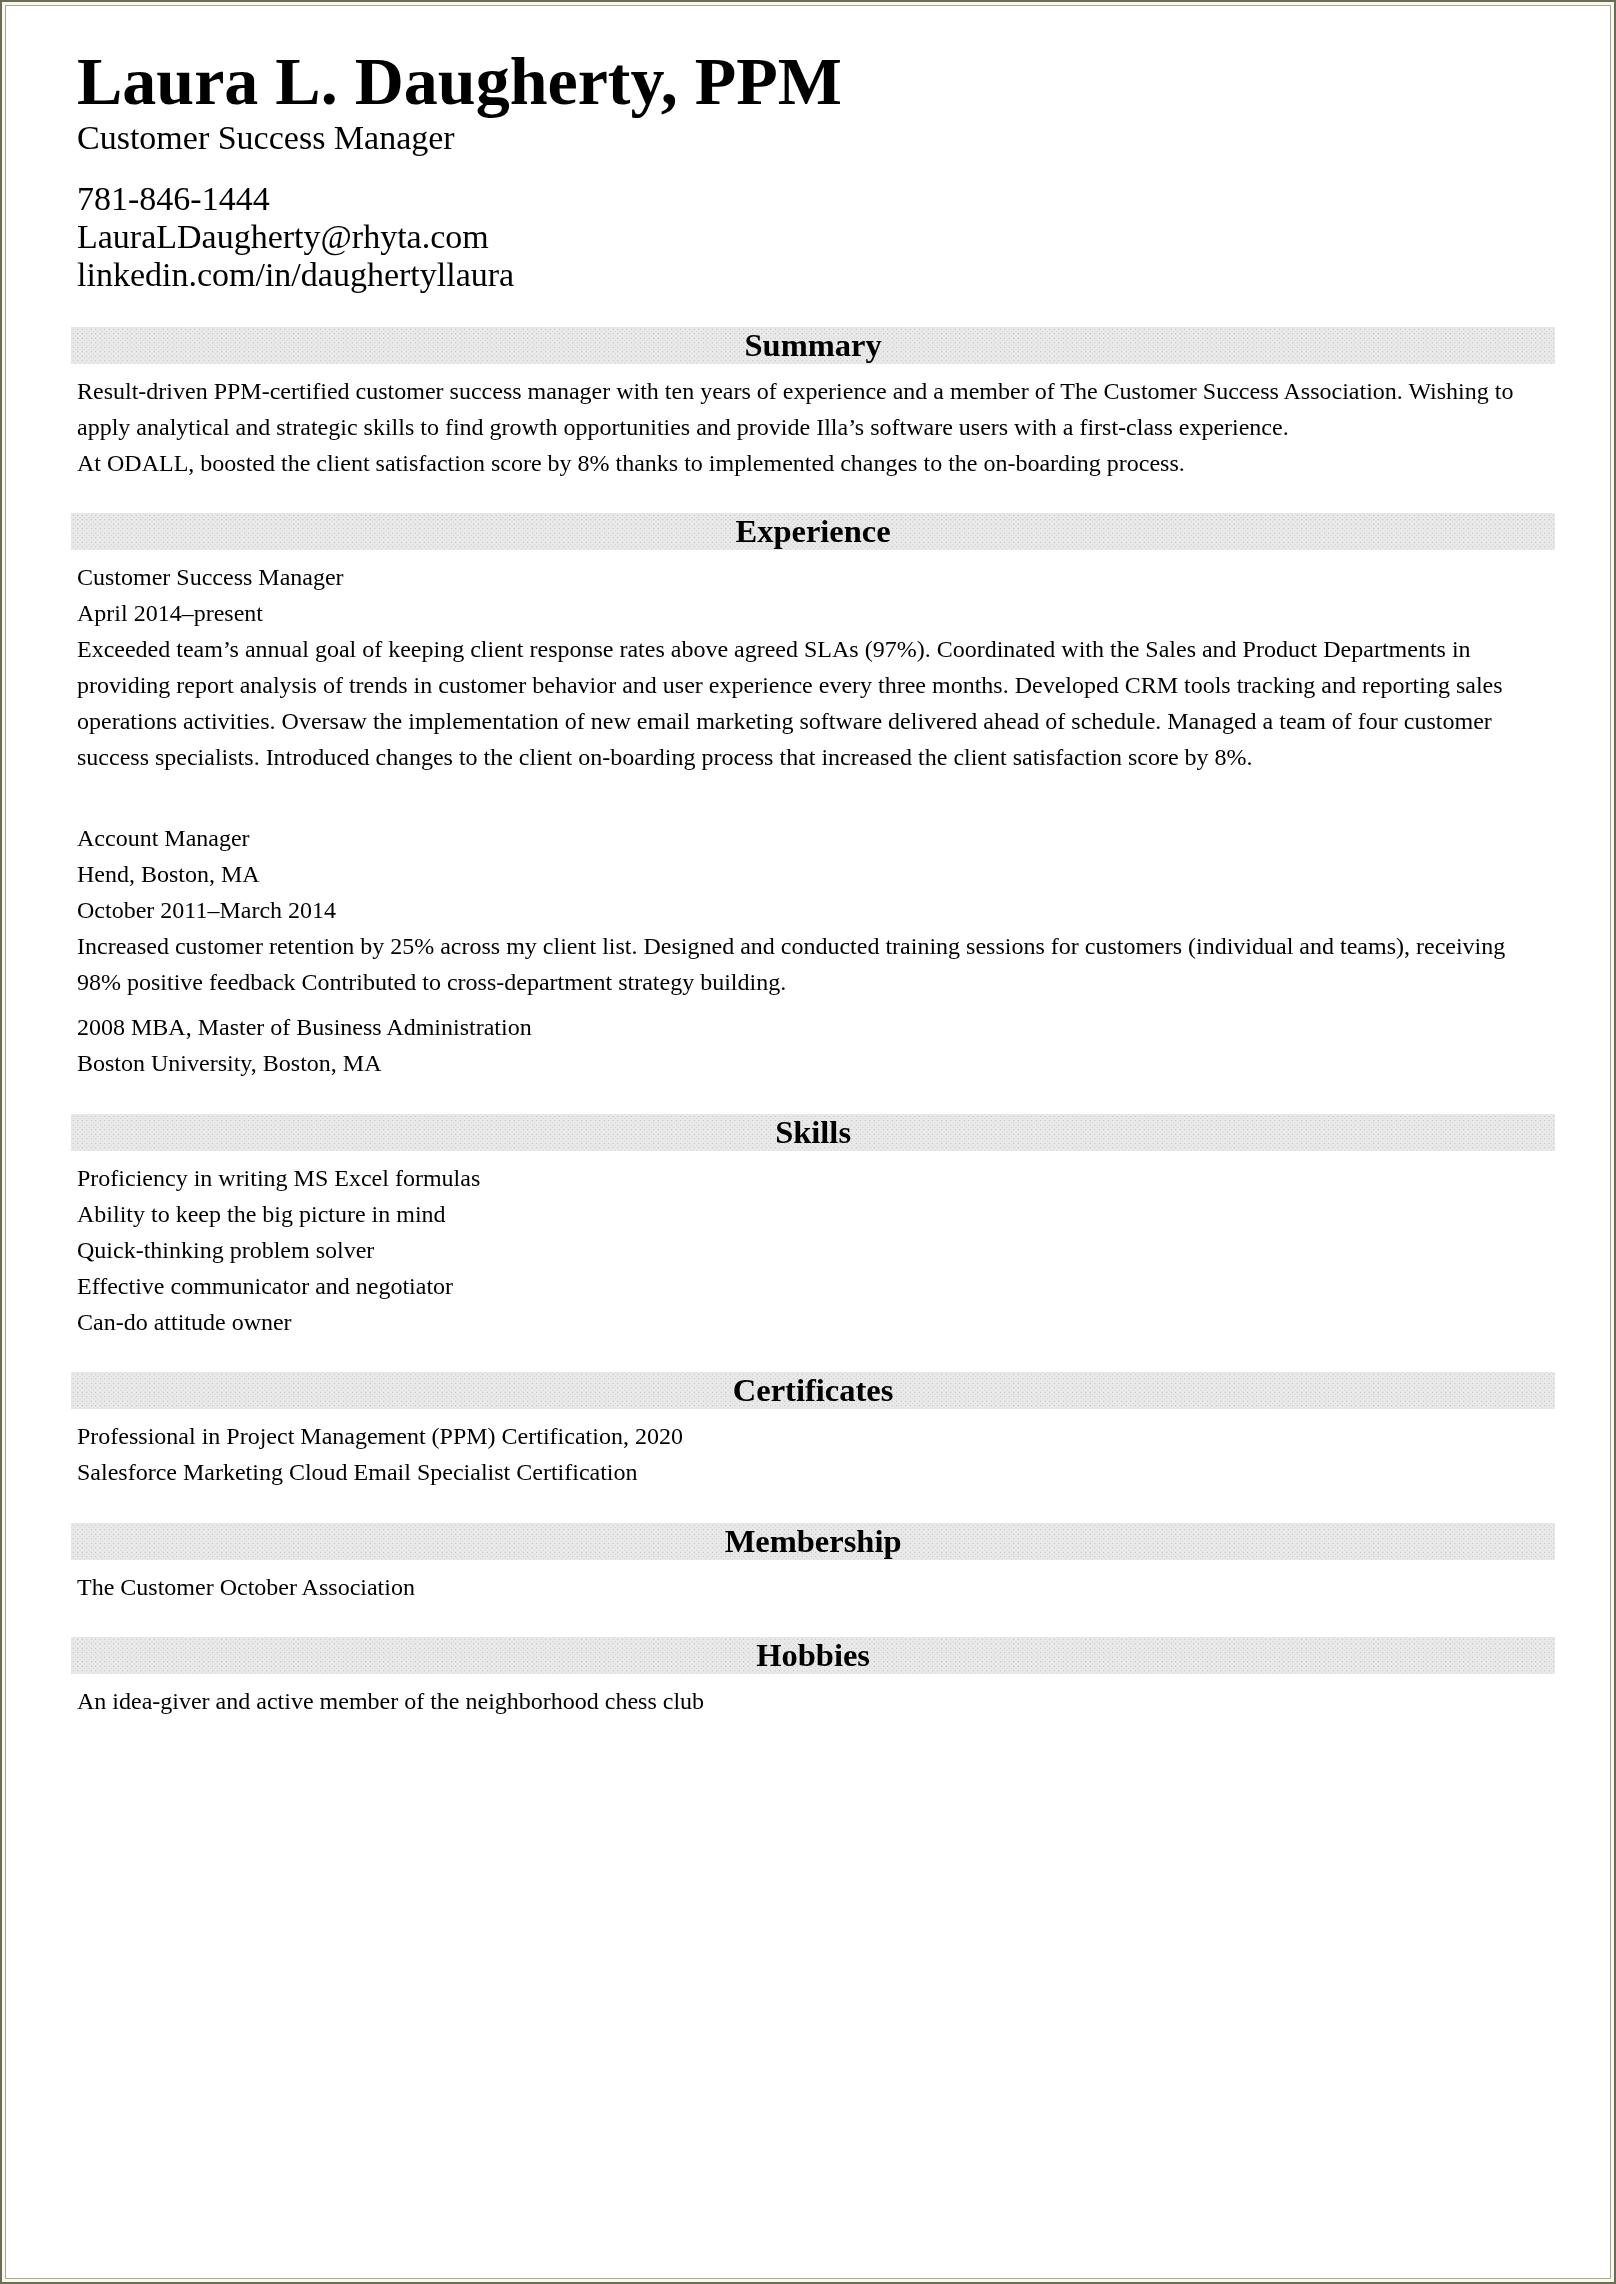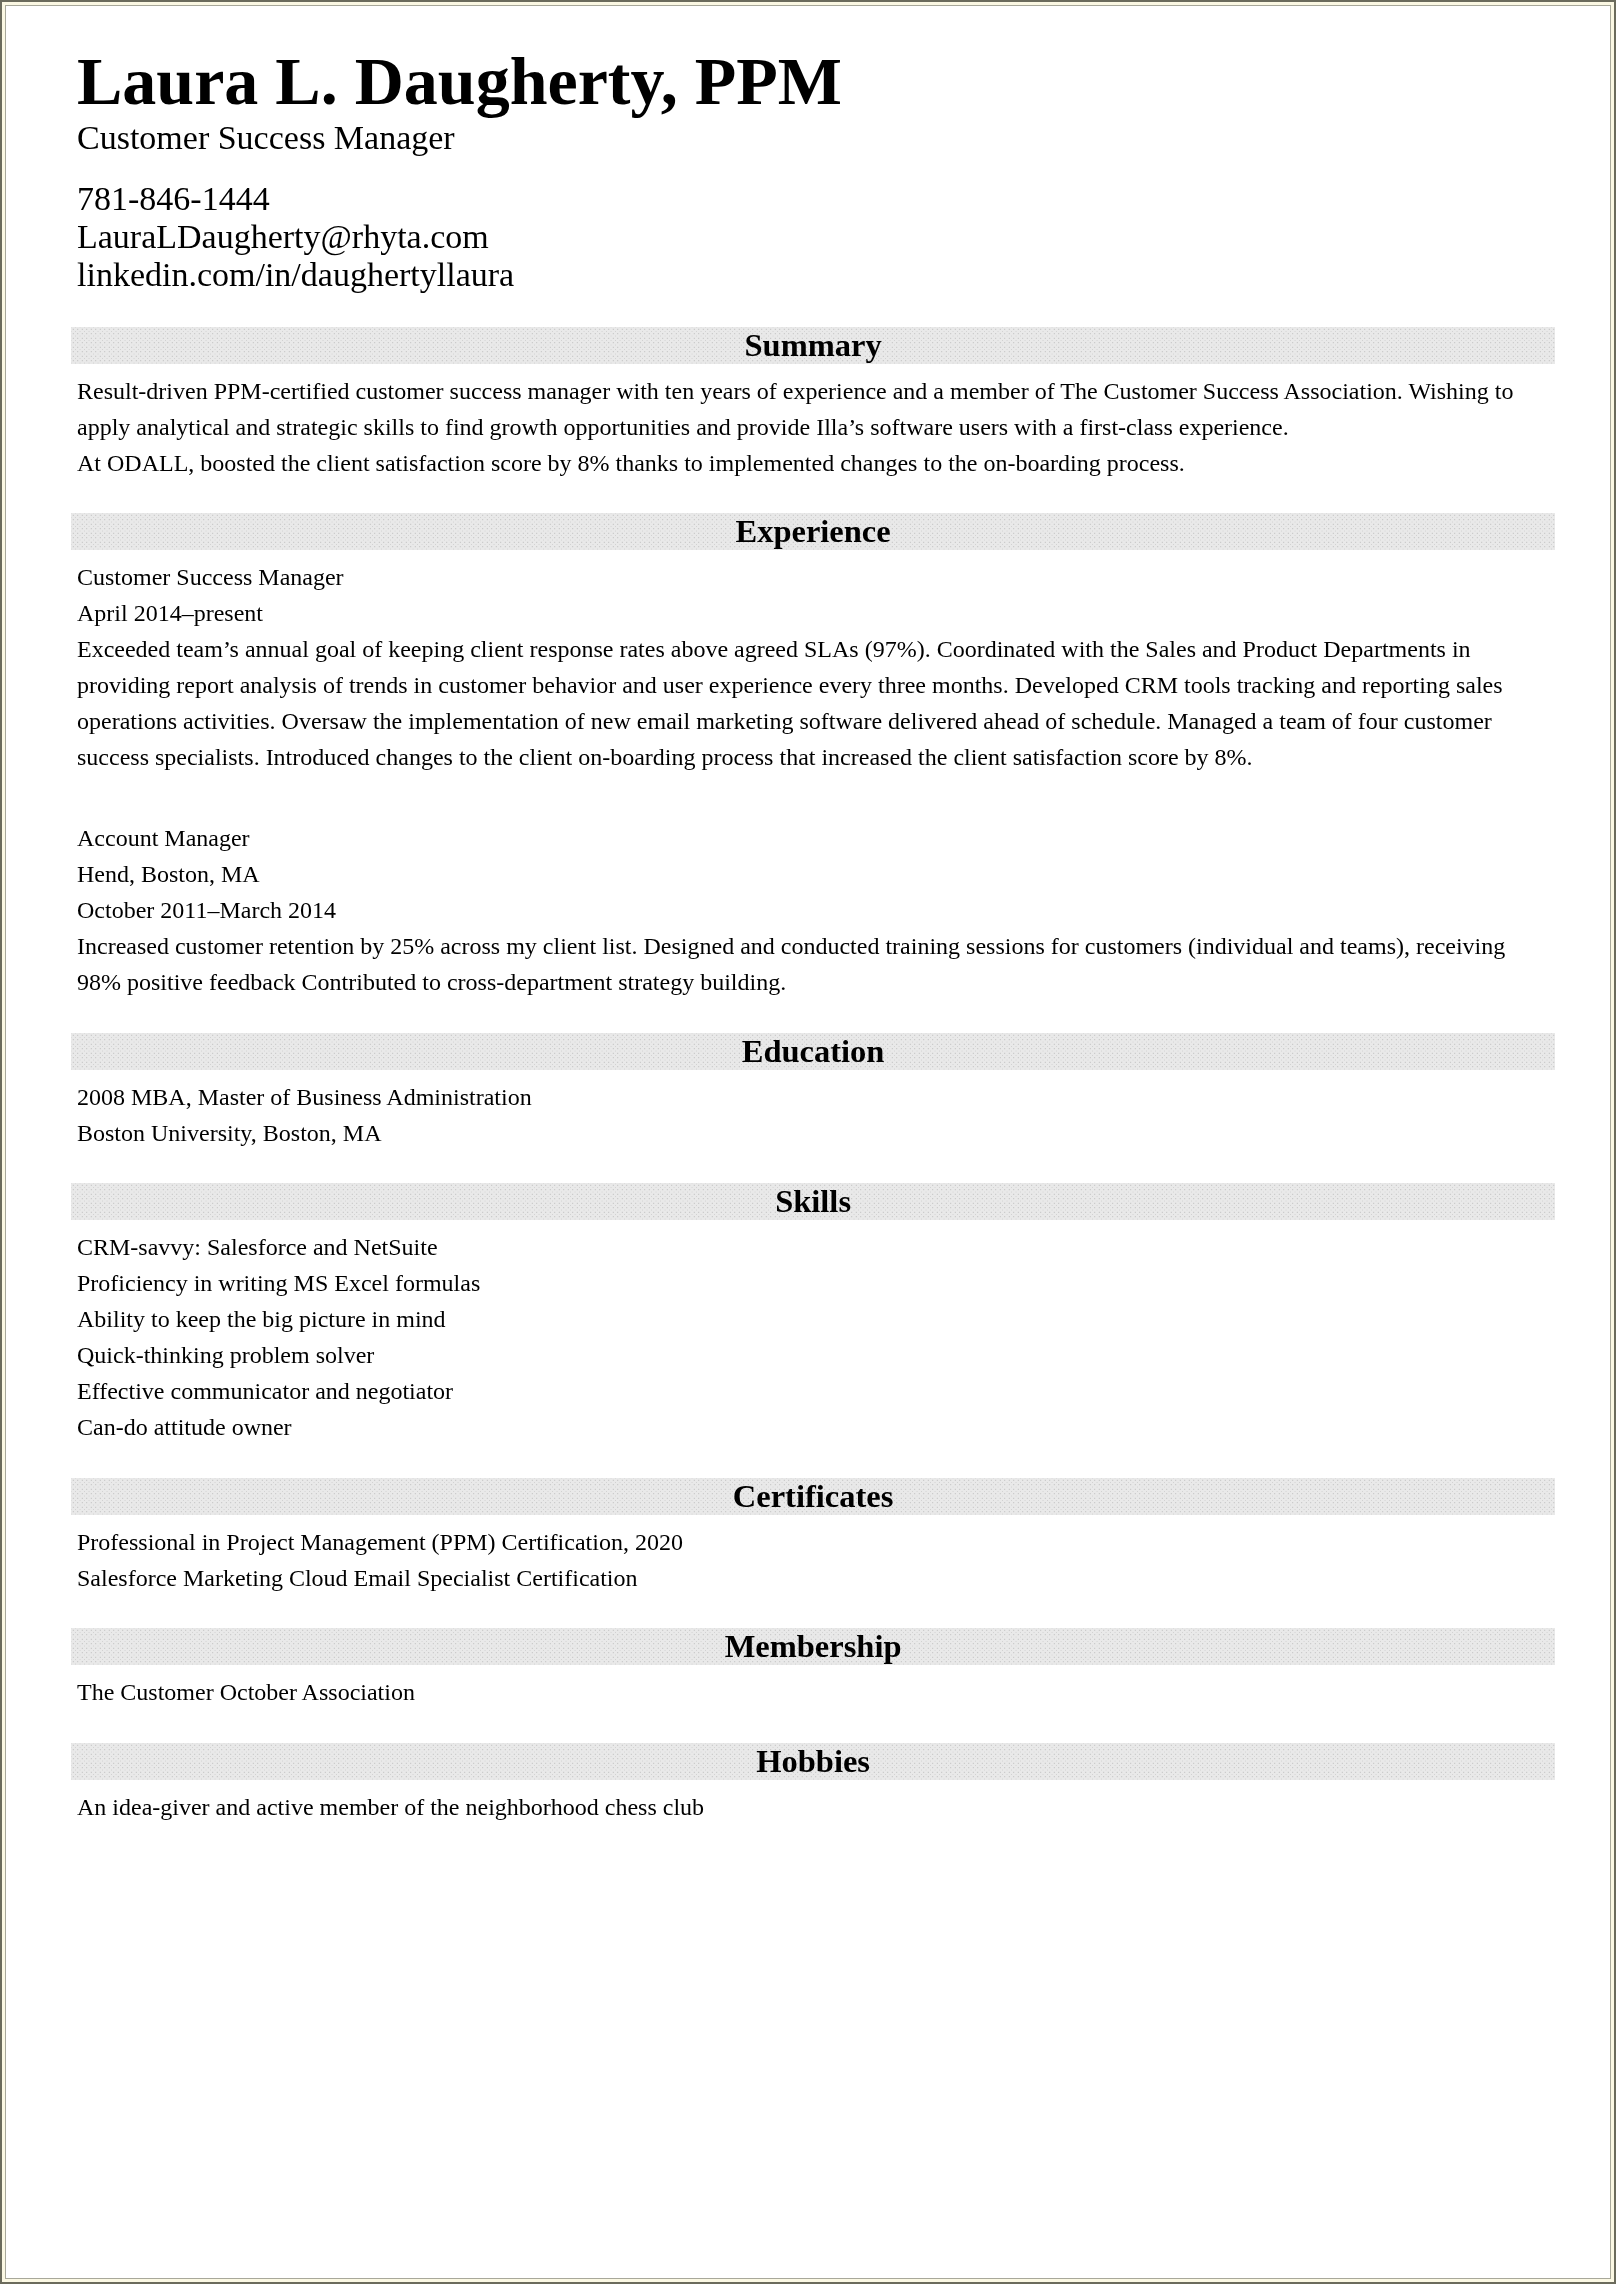--- a/index.html
+++ b/index.html
@@ -106,32 +106,30 @@
             </div>
 
             <div class="job">
               <p class="para">Account Manager</p>
               <p class="para">Hend, Boston, MA</p>
               <p class="para">October 2011–March 2014</p>
               <p class="para">Increased customer retention by 25% across my client list. Designed and conducted training sessions for customers (individual and teams), receiving 98% positive feedback Contributed to cross-department strategy building.</p>
             </div>
           </div>
 
-        <div class="banner">Education</div>
         <div class="section-body">
 
             <p class="para">2008 MBA, Master of Business Administration</p>
 
             <p class="para">Boston University, Boston, MA</p>
           </div>
 
         <div class="banner">Skills</div>
         <div class="section-body">
 
-            <p class="para">CRM-savvy: Salesforce and NetSuite</p>
 
             <p class="para">Proficiency in writing MS Excel formulas</p>
 
             <p class="para">Ability to keep the big picture in mind</p>
 
             <p class="para">Quick-thinking problem solver</p>
 
             <p class="para">Effective communicator and negotiator</p>
 
             <p class="para">Can-do attitude owner</p>

